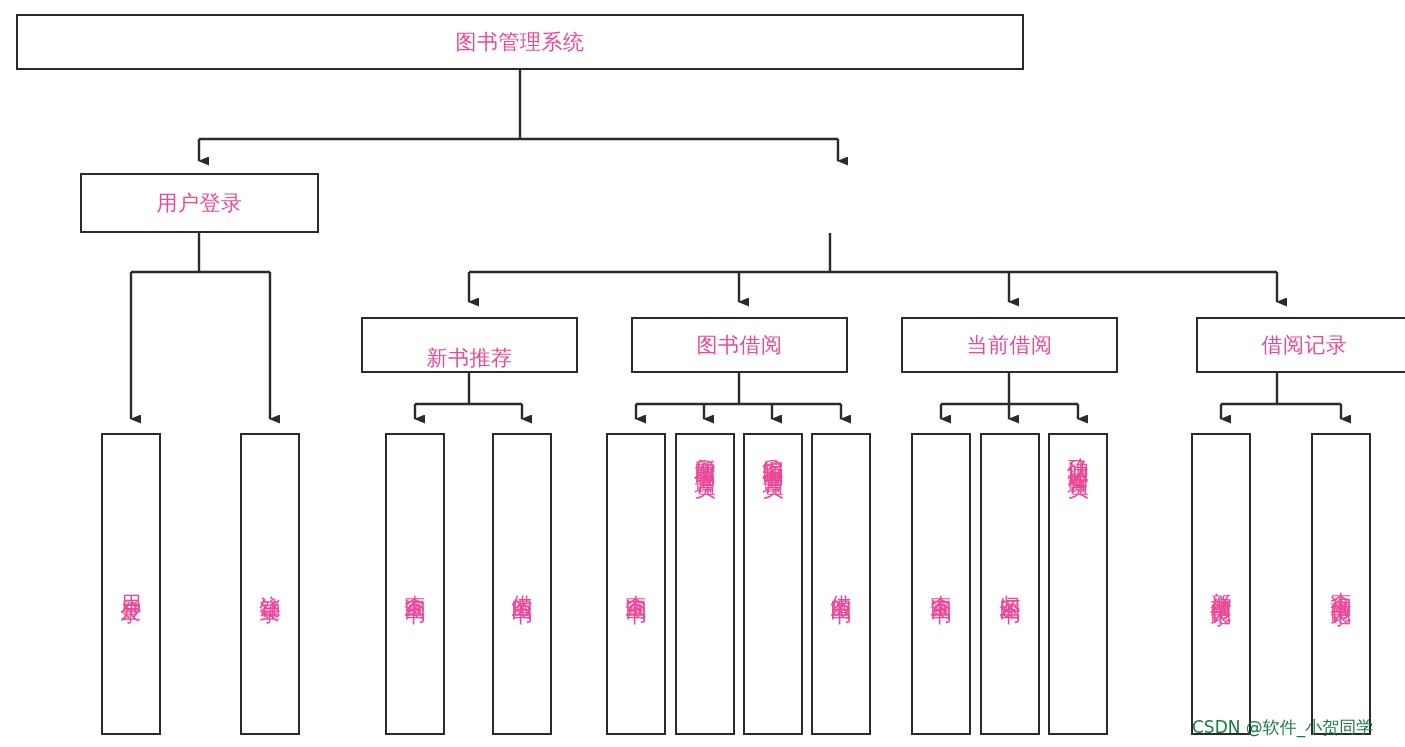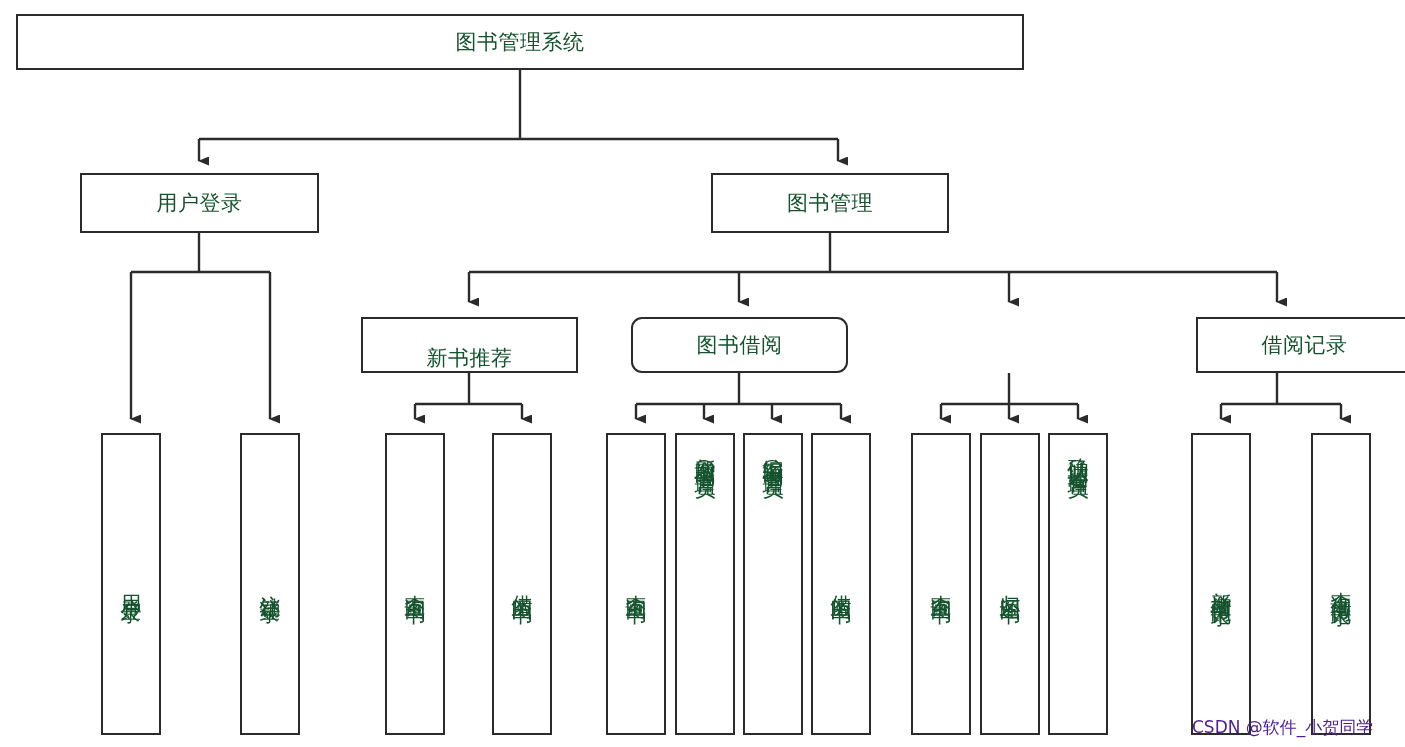--- a/index.html
+++ b/index.html
@@ -32,21 +32,21 @@
     border: 2px solid #2b2b2b;
     background: #ffffff;
     display: flex;
     align-items: center;
     justify-content: center;
   }
   .node.horiz {
     flex-direction: row;
   }
   .node-label {
-    color: #14532d;
+    color: #ec4899;
     font-size: 21px;
     line-height: 1.18;
     letter-spacing: 0.5px;
     white-space: nowrap;
     text-align: center;
   }
   
   .node.vert {
     align-items: flex-start;
     justify-content: center;
@@ -62,21 +62,21 @@
     height: auto;
     max-height: 100%;
   }
   
   .node.vert.vcenter {
     align-items: center;
     padding-top: 0;
   }
   .watermark {
     position: absolute;
-    color: #4c1d95;
+    color: #15803d;
     font-size: 17px;
     white-space: nowrap;
     font-family: "DejaVu Sans", "Liberation Sans", sans-serif;
   }
 </style>
 </head>
 <body>
 
 <div id="canvas">
 
@@ -133,32 +133,32 @@
   </svg>
 
   <div class="node horiz" style="left:16px; top:14px; width:1008px; height:56px;">
     <span class="node-label">图书管理系统</span>
   </div>
 
   <div class="node horiz" style="left:80px; top:173px; width:239px; height:60px;">
     <span class="node-label">用户登录</span>
   </div>
 
-  <div class="node horiz" style="left:711px; top:173px; width:238px; height:60px;">
-    <span class="node-label">图书管理</span>
-  </div>
 
   <div class="node horiz" style="left:361px; top:317px; width:217px; height:56px;align-items:flex-end;">
     <span class="node-label">新书推荐</span>
   </div>
 
-  <div class="node horiz" style="left:631px; top:317px; width:217px; height:56px;border-radius:11px;">
+  <div class="node horiz" style="left:631px; top:317px; width:217px; height:56px;">
     <span class="node-label">图书借阅</span>
   </div>
 
+  <div class="node horiz" style="left:901px; top:317px; width:217px; height:56px;">
+    <span class="node-label">当前借阅</span>
+  </div>
 
   <div class="node horiz" style="left:1196px; top:317px; width:217px; height:56px;">
     <span class="node-label">借阅记录</span>
   </div>
 
   <div class="node vert vcenter" style="left:101px; top:433px; width:60px; height:302px;">
     <span class="node-label">用户登录</span>
   </div>
 
   <div class="node vert vcenter" style="left:240px; top:433px; width:60px; height:302px;">

